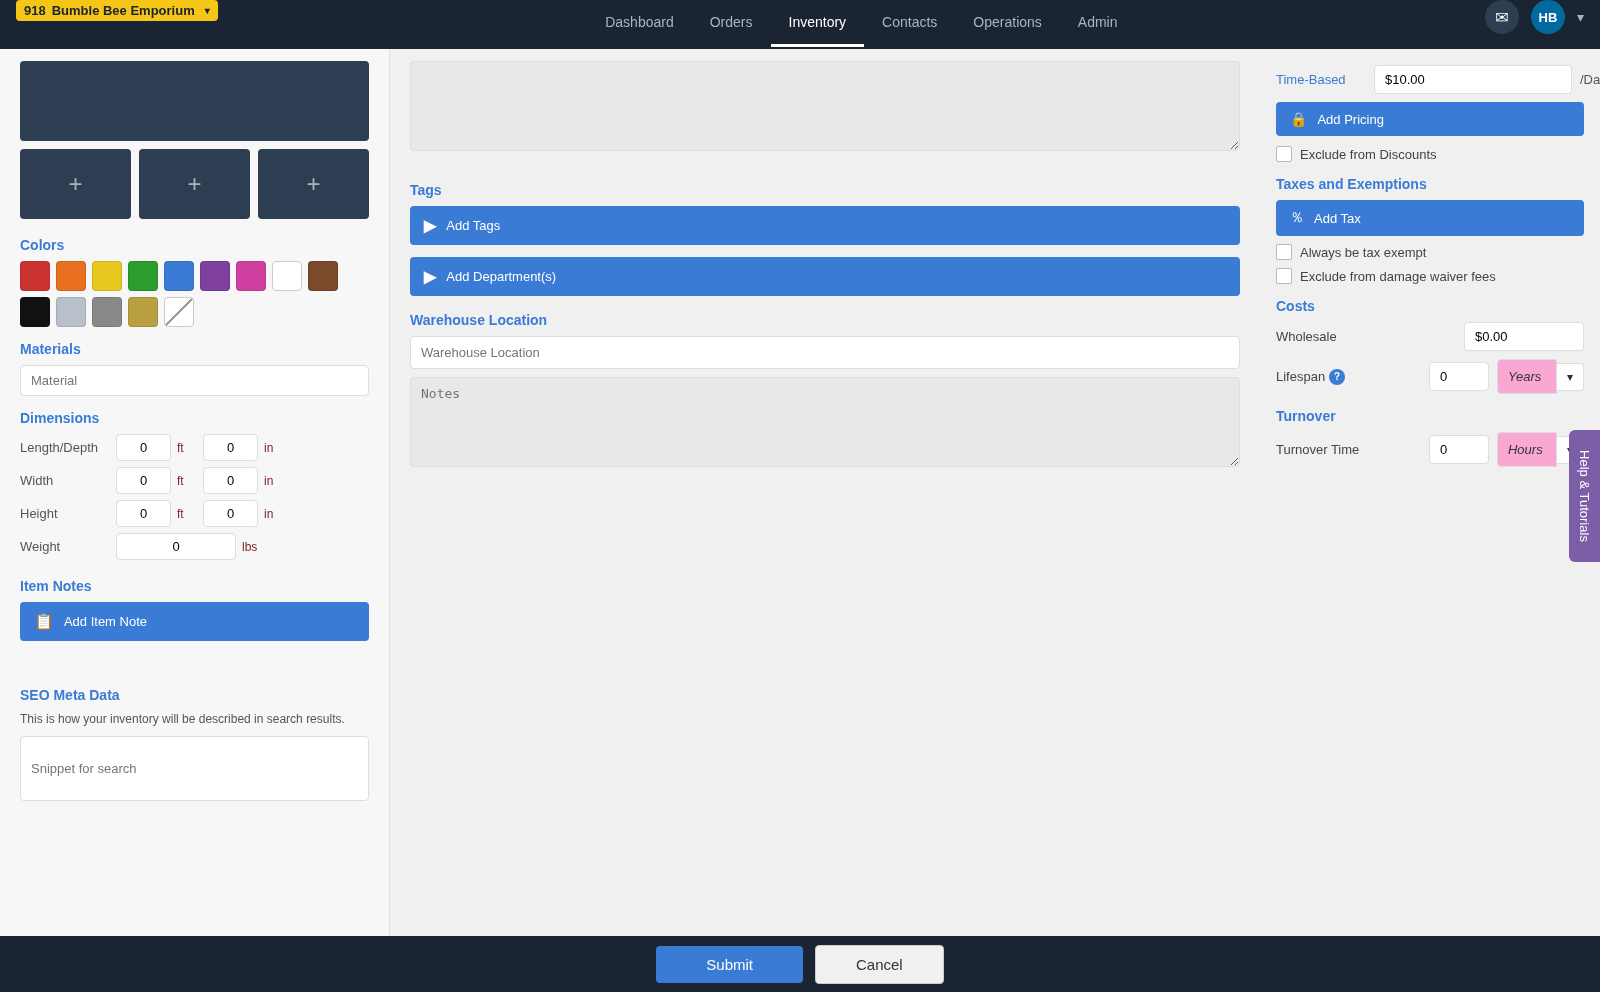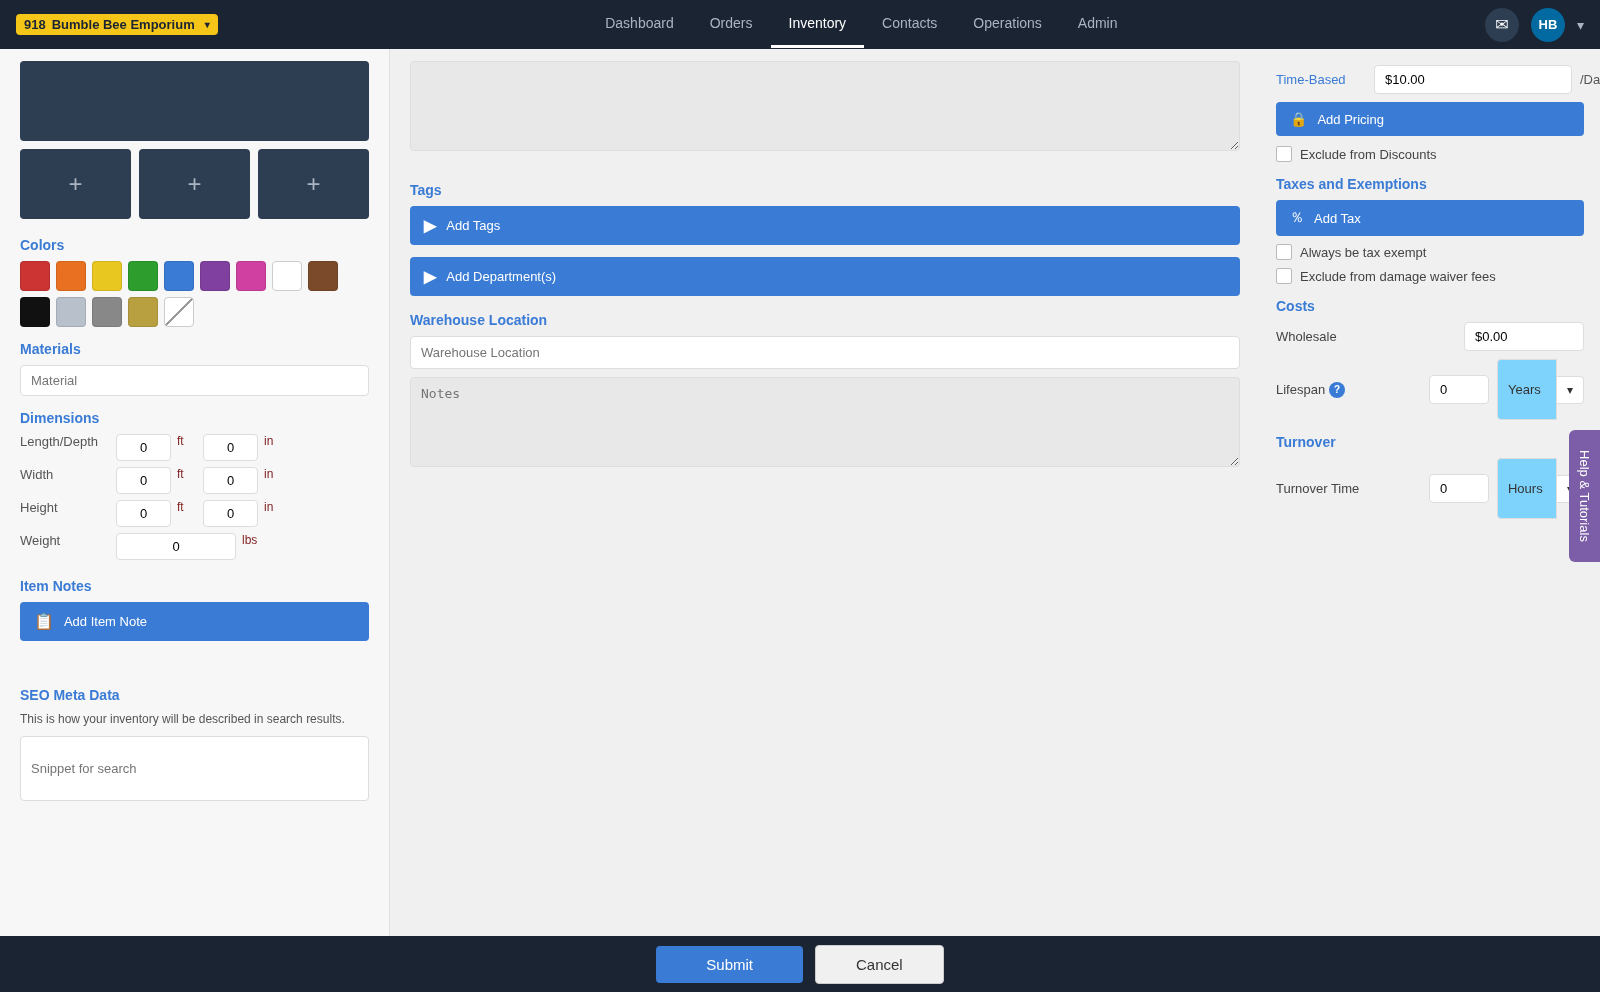--- a/index.html
+++ b/index.html
@@ -3,21 +3,21 @@
   <meta charset="utf-8">
   <style>
     * { box-sizing: border-box; margin: 0; padding: 0; }
     body { font-family: -apple-system, BlinkMacSystemFont, 'Segoe UI', sans-serif; background: #f0f0f0; font-size: 14px; color: #333; }
 
     
     .topnav {
       background: #1a2433;
       height: 49px;
       display: flex;
-      align-items: center;
+      align-items: flex-start;
       padding: 0 16px;
       position: fixed;
       top: 0; left: 0; right: 0;
       z-index: 100;
     }
     .topnav-brand {
       display: flex; align-items: center; gap: 6px;
       background: #f5c518;
       border-radius: 4px;
       padding: 3px 8px;
@@ -106,21 +106,21 @@
       background: linear-gradient(to bottom right, transparent calc(50% - 1px), #999 calc(50% - 1px), #999 calc(50% + 1px), transparent calc(50% + 1px));
     }
 
     .text-input {
       width: 100%; padding: 7px 10px;
       border: 1px solid #ddd; border-radius: 4px;
       background: #fff; font-size: 13px; color: #999;
     }
 
     .dim-grid { display: flex; flex-direction: column; gap: 6px; }
-    .dim-row { display: flex; align-items: flex-start; gap: 6px; }
+    .dim-row { display: flex; align-items: center; gap: 6px; }
     .dim-label { width: 90px; font-size: 13px; color: #555; }
     .dim-input {
       width: 55px; padding: 5px 8px;
       border: 1px solid #ddd; border-radius: 4px;
       background: #fff; font-size: 13px; text-align: center;
     }
     .dim-unit { font-size: 12px; color: #7f1d1d; width: 20px; }
 
     .add-note-btn {
       display: flex; align-items: center; gap: 10px;
@@ -239,23 +239,23 @@
       margin-bottom: 8px;
     }
     .cost-label { font-size: 13px; color: #444; flex: 1; display: flex; align-items: center; gap: 4px; }
     .cost-input {
       width: 80px; padding: 6px 10px;
       border: 1px solid #ddd; border-radius: 4px;
       background: #fff; font-size: 13px;
     }
     .cost-select-group { display: flex; align-items: center; gap: 0; }
     .cost-select-value {
-      padding: 22px 10px; border: 1px solid #ddd;
+      padding: 9px 10px; border: 1px solid #ddd;
       border-radius: 4px 0 0 4px;
-      background: #7dd3fc; font-size: 13px; min-width: 60px;
+      background: #f9a8d4; font-size: 13px; min-width: 60px; font-style: italic;
     }
     .cost-select-arrow {
       padding: 6px 10px; border: 1px solid #ddd;
       border-left: none; border-radius: 0 4px 4px 0;
       background: #fff; font-size: 12px; cursor: pointer;
     }
 
     .help-tab {
       position: fixed;
       right: 0; top: 50%;

